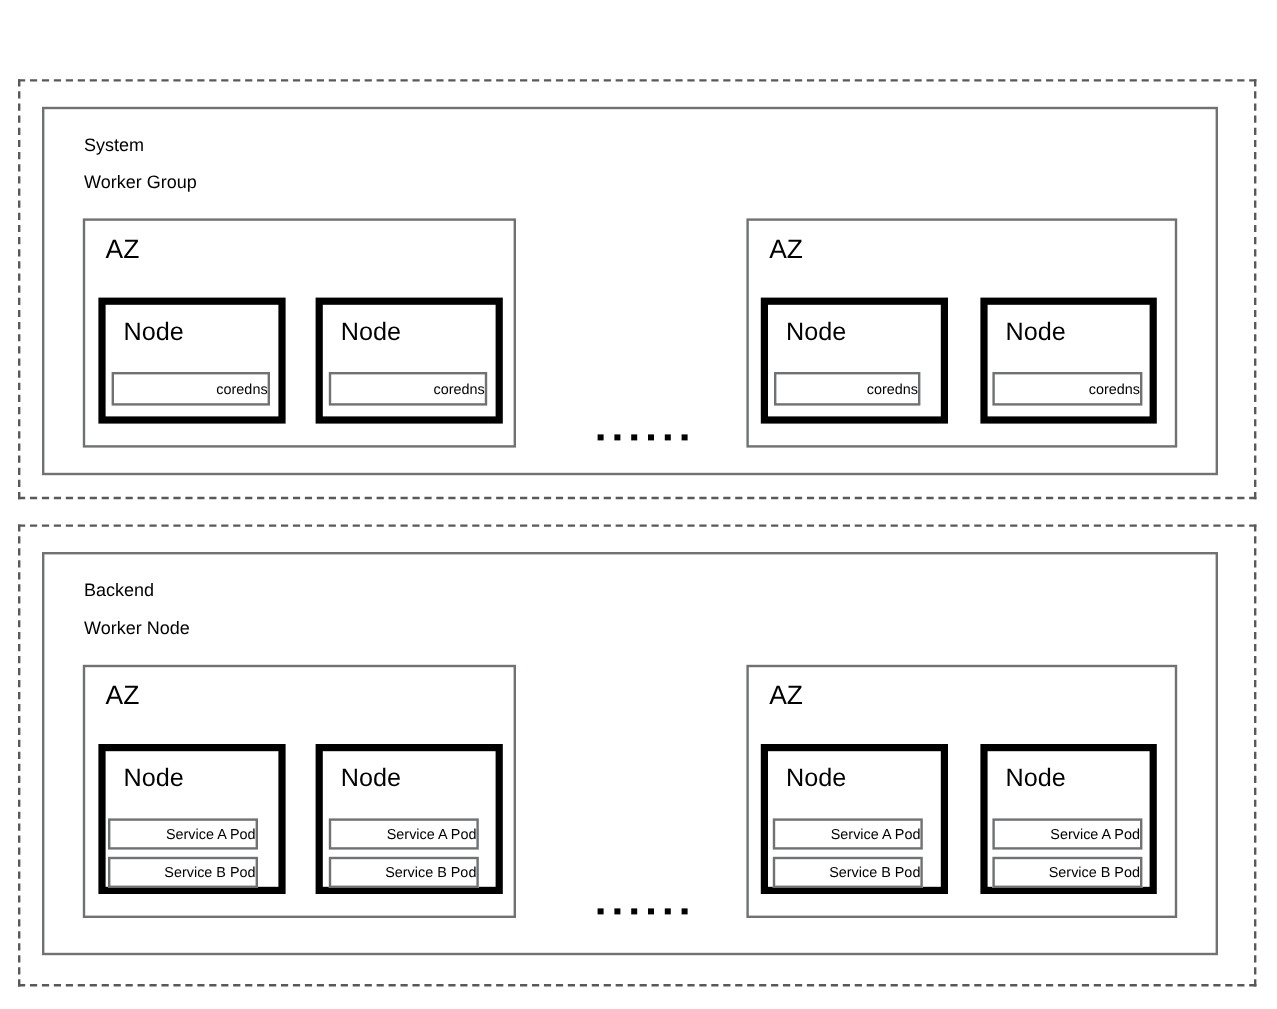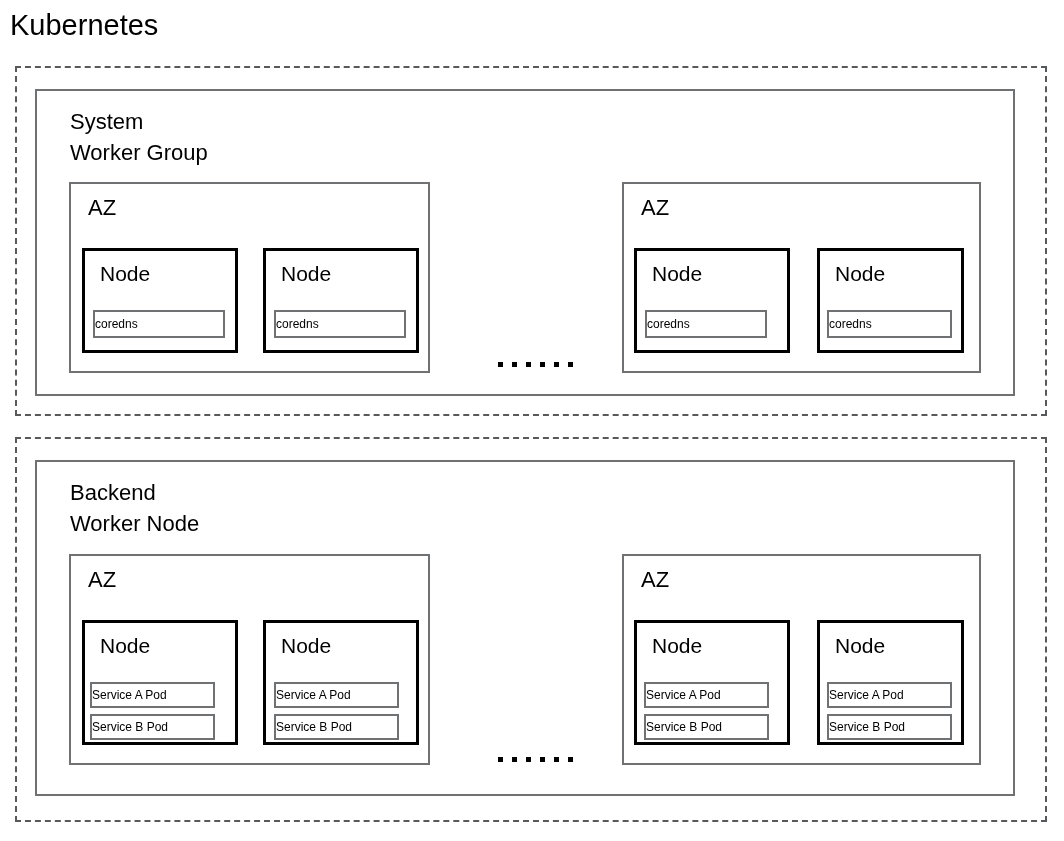--- a/index.html
+++ b/index.html
@@ -43,21 +43,21 @@
   .worker-group {
     position: absolute;
     border: 2px solid #6f7173;
     background: #ffffff;
     box-sizing: border-box;
   }
   .worker-group-label {
     position: absolute;
     left: 33px;
     top: 15px;
-    font-size: 22px;
+    font-size: 15px;
     line-height: 31px;
     color: #000000;
     white-space: pre-line;
   }
 
   
   .az-box {
     position: absolute;
     border: 2px solid #6f7173;
     background: #ffffff;
@@ -69,42 +69,42 @@
     left: 17px;
     top: 10px;
     font-size: 22px;
     line-height: 28px;
     color: #000000;
   }
 
   
   .node-box {
     position: absolute;
-    border: 3px solid #000000;
+    border: 6px solid #000000;
     background: #ffffff;
     box-sizing: border-box;
   }
   .node-label {
     position: absolute;
     left: 15px;
     top: 9px;
     font-size: 21px;
     line-height: 27px;
     color: #000000;
   }
 
   
   .pod-box {
     position: absolute;
     border: 2px solid #6f7173;
     background: #ffffff;
     box-sizing: border-box;
     display: flex;
     align-items: center;
-    justify-content: flex-start;
+    justify-content: flex-end;
   }
   .pod-label {
     font-size: 12px;
     line-height: 14px;
     color: #000000;
     white-space: nowrap;
   }
 
   
   .ellipsis {
@@ -118,21 +118,20 @@
     height: 5px;
     background: #000000;
     display: block;
   }
 </style>
 </head>
 <body>
 
 <div id="canvas">
 
-  <div class="diagram-title">Kubernetes</div>
 
   <div class="dashed-group" style="left:15px; top:66px; width:1032px; height:350px;"></div>
 
   <div class="worker-group" style="left:35px; top:89px; width:980px; height:307px;">
     <div class="worker-group-label">System
 Worker Group</div>
   </div>
 
   <div class="az-box" style="left:69px; top:182px; width:361px; height:191px;">
     <div class="az-label">AZ</div>

